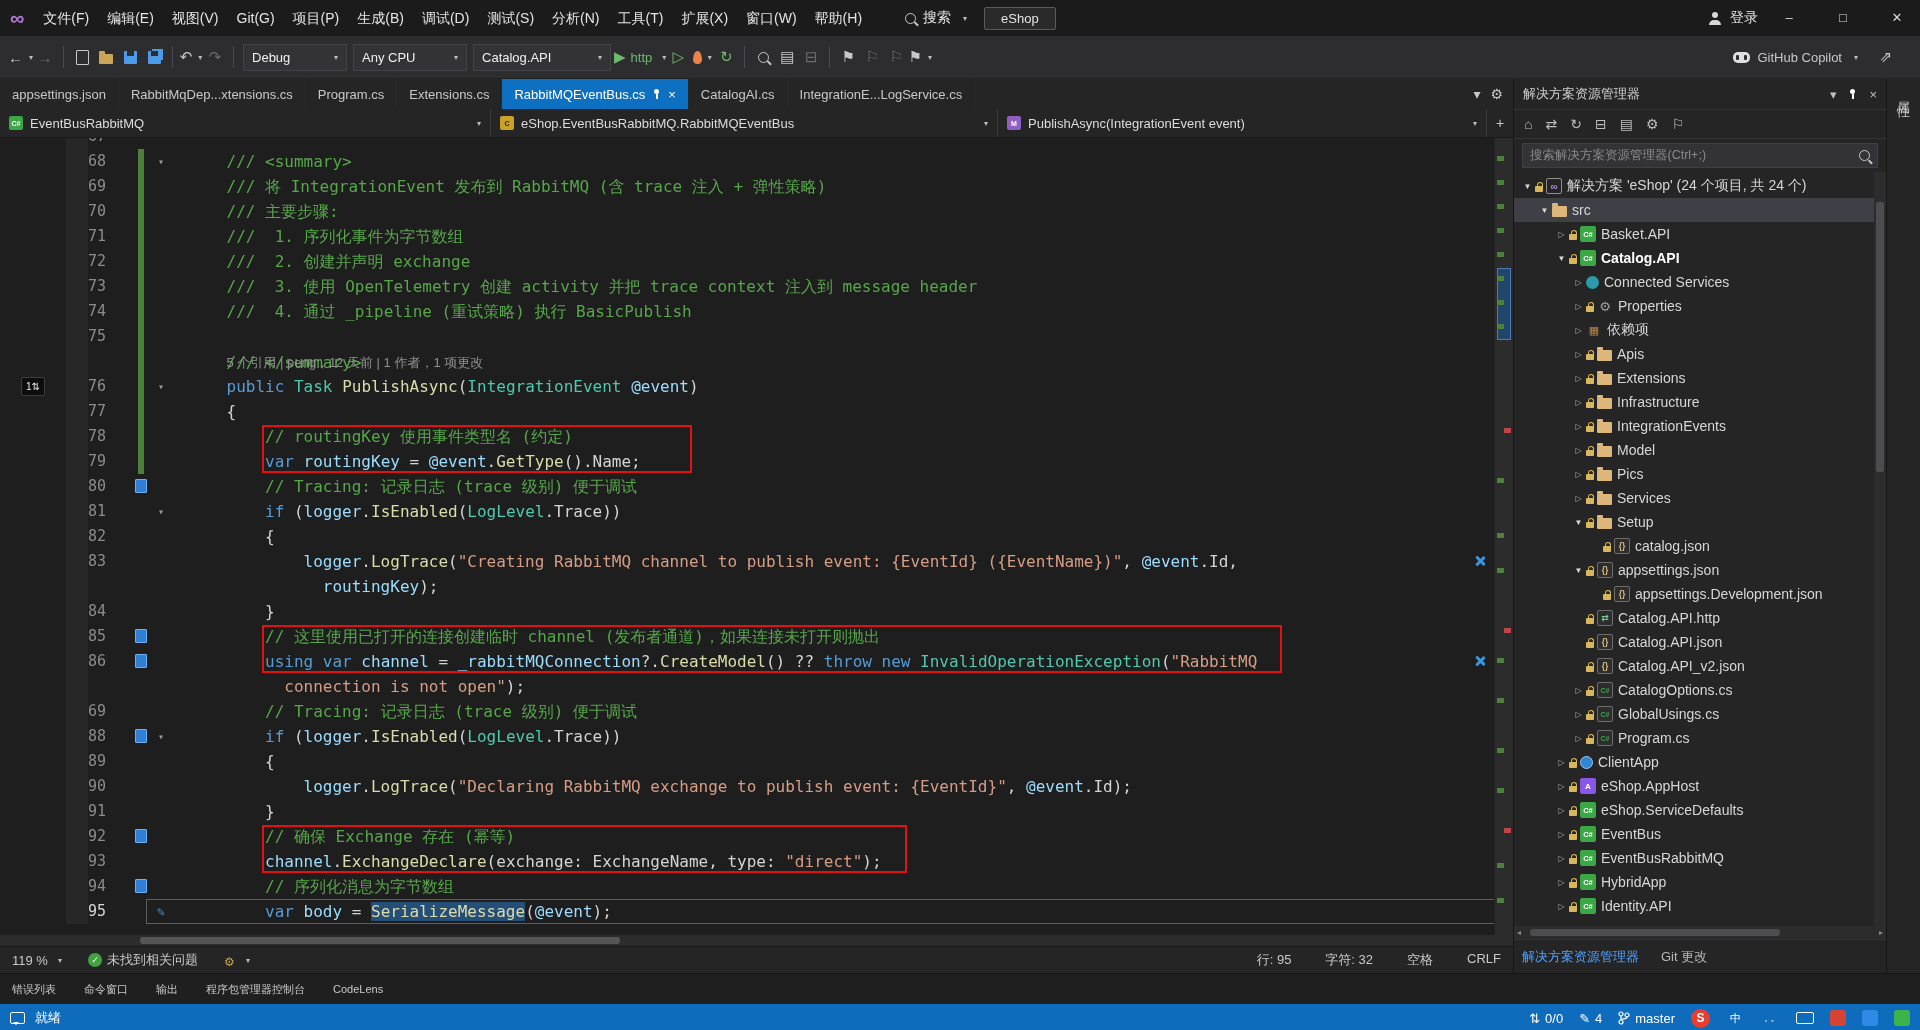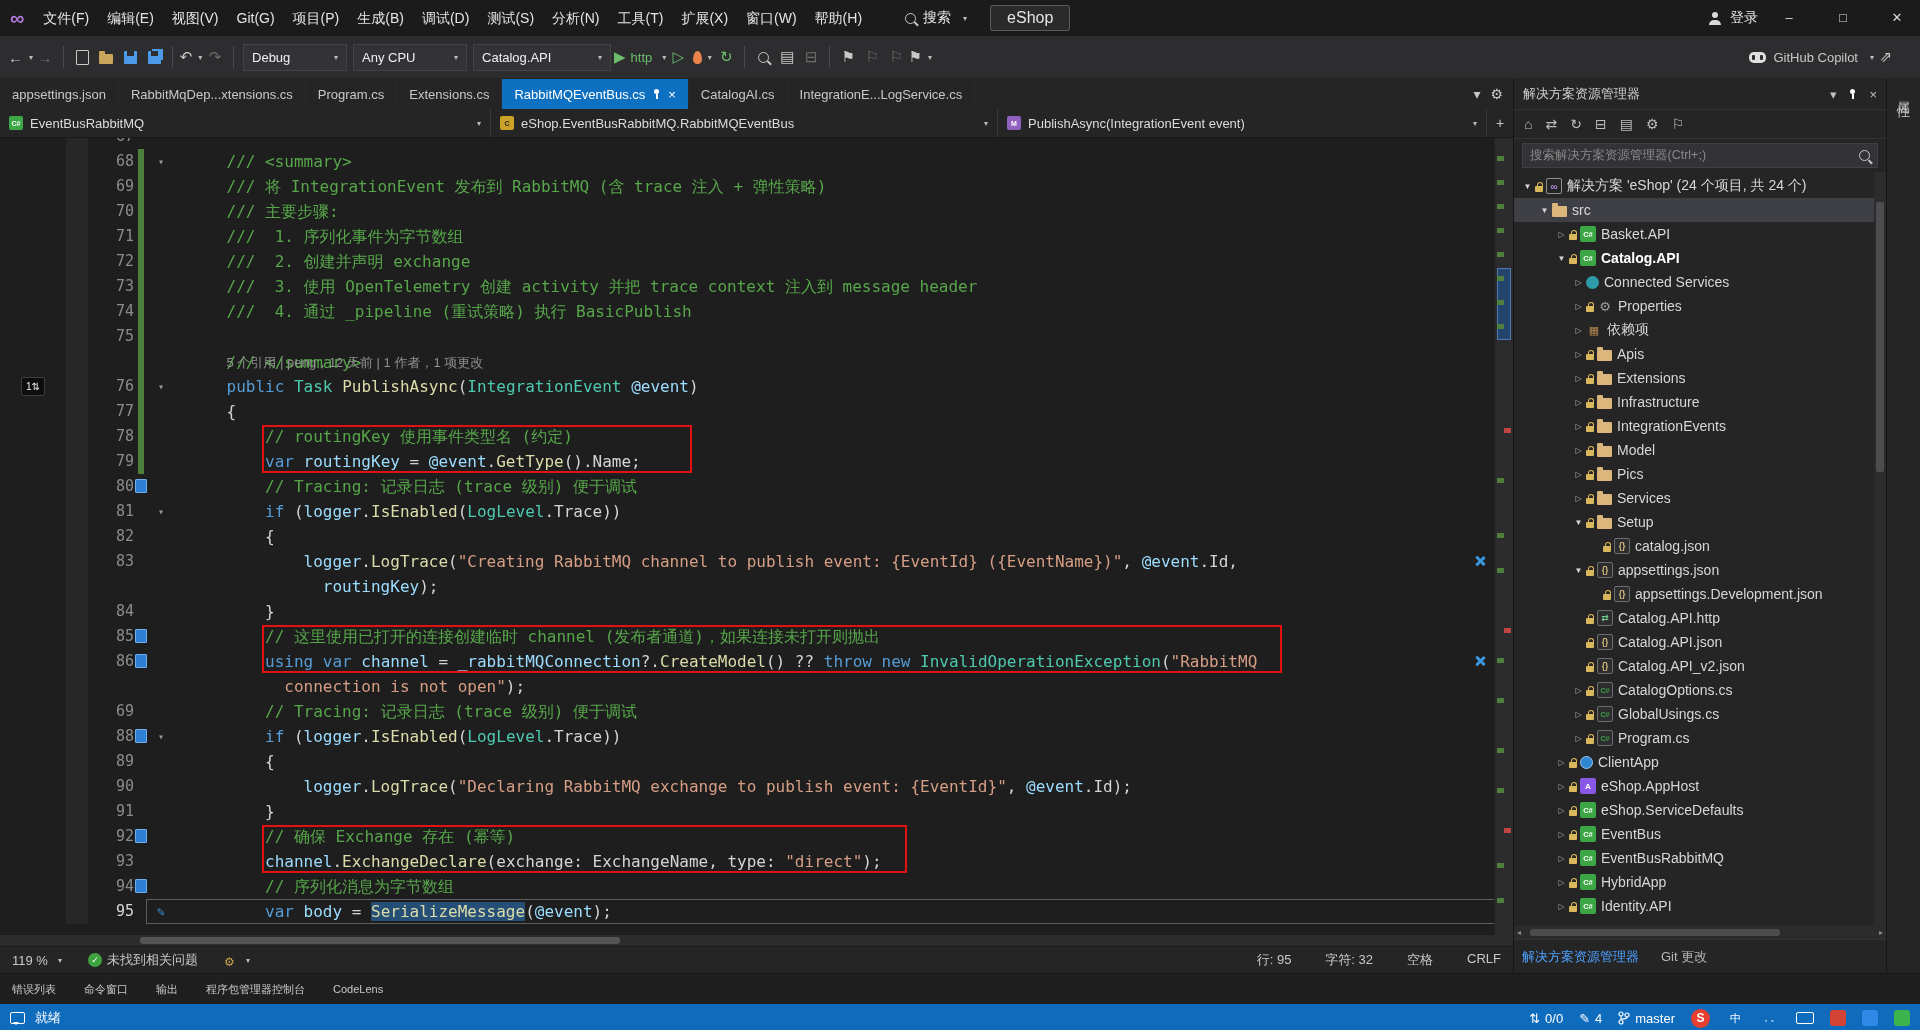--- a/index.html
+++ b/index.html
@@ -7,21 +7,21 @@
        font-family:"Liberation Sans","DejaVu Sans",sans-serif;color:#cccccc;font-size:14px}
   
   .titlebar{height:36px;background:#1b1b1c;display:flex;align-items:center;color:#e4e4e4}
   .vslogo{color:#b279d9;font-size:20px;font-weight:bold;margin:0 10px 0 10px}
   .menus{display:flex;align-items:center}
   .menu-item{padding:0 9px;height:26px;line-height:26px;cursor:default;white-space:nowrap}
   .search-area{display:flex;align-items:center;margin-left:34px;gap:7px}
   .mag{width:9px;height:9px;border:1.5px solid #c8c8c8;border-radius:50%;position:relative;display:inline-block}
   .mag:after{content:"";position:absolute;width:5px;height:1.5px;background:#c8c8c8;transform:rotate(45deg);right:-4px;bottom:-2px}
   .caret{font-size:8px;color:#bcbcbc;margin-left:5px}
-  .eshop-badge{border:1px solid #5a5a5a;background:#2a2a2b;padding:3px 16px;border-radius:2px;font-size:16px;margin-left:16px}
+  .eshop-badge{border:1px solid #5a5a5a;background:#2a2a2b;padding:3px 16px;border-radius:2px;font-size:13px;margin-left:10px}
   .title-right{margin-left:auto;display:flex;align-items:center;gap:8px}
   .person{width:14px;height:13px;position:relative;display:inline-block}
   .person:before{content:"";position:absolute;top:0;left:4px;width:6px;height:6px;border-radius:50%;background:#d8d8d8}
   .person:after{content:"";position:absolute;bottom:0;left:1px;width:12px;height:5px;border-radius:6px 6px 0 0;background:#d8d8d8}
   .win-btn{width:46px;height:36px;text-align:center;line-height:36px;font-size:13px;color:#d8d8d8}
   
   .toolbar{height:42px;background:#2d2d30;display:flex;align-items:center;padding:0 8px;border-bottom:1px solid #222}
   .tb-icon{min-width:24px;height:28px;display:flex;align-items:center;justify-content:center;color:#c8c8c8;font-size:15px;gap:1px}
   .tb-icon.dim{color:#6d6d6d}
   .tb-sep{width:1px;height:22px;background:#4a4a4e;margin:0 6px}
@@ -54,21 +54,21 @@
   .nav-combo{display:flex;align-items:center;padding:0 9px;font-size:13px;color:#dcdcdc;border-right:1px solid #3a3a3c;gap:7px}
   .nav-combo .caret{margin-left:auto}
   .nav-ic{width:14px;height:14px;border-radius:2px;display:inline-flex;align-items:center;justify-content:center;font-size:7px;font-weight:bold;color:#fff;flex:none}
   .nav-split{margin-left:auto;width:26px;display:flex;align-items:center;justify-content:center;color:#c8c8c8;border-left:1px solid #3a3a3c}
   
   .editor-wrap{flex:1;position:relative;overflow:hidden;background:#1e1e1e}
   .code{position:absolute;top:-14px;left:0;right:18px}
   .crow{display:flex;height:25px;line-height:25px;font-family:"DejaVu Sans Mono",monospace;font-size:16px;white-space:pre;color:#d4d4d4}
   .cg{width:66px;flex:none;display:flex;align-items:center;justify-content:center}
   .cs{width:22px;flex:none;background:#272727}
-  .cn{width:46px;flex:none;text-align:right;color:#8c8c8c;font-size:15px}
+  .cn{width:46px;flex:none;text-align:left;color:#8c8c8c;font-size:15px}
   .cn.cur{color:#d7d7d7}
   .cb{width:14px;flex:none;position:relative}
   .bar-g{position:absolute;left:4px;top:0;bottom:0;width:6px;background:#4e7f3c}
   .bar-b{position:absolute;left:1px;top:5px;width:12px;height:14px;background:#2f7fd4;border:1px solid #6fb0ef;box-sizing:border-box;border-radius:1px}
   .cf{width:26px;flex:none;text-align:center;color:#9a9a9a;font-size:10px}
   .ct{flex:1}
   .s-cm{color:#57a64a}.s-kw{color:#569cd6}.s-ty{color:#4ec9b0}.s-mth{color:#dcdcaa}
   .s-var{color:#9cdcfe}.s-str{color:#d69d85}.s-pln{color:#d4d4d4}
   .s-lens{color:#8f8f8f;font-size:13px;font-family:"Liberation Sans",sans-serif}
   .s-hl{color:#dcdcaa;background:#264f78;border-radius:1px}
@@ -251,21 +251,21 @@
   <span class="tb-icon dim">
       <span>⚐</span>
     </span>
   <span class="tb-icon dim">
       <span>⚐</span>
     </span>
   <span class="tb-icon">
       <span>⚑</span>
       <span class="caret">▾</span>
     </span>
-  <div style="margin-left:auto;display:flex;align-items:center;gap:0;padding-right:14px">
+  <div style="margin-left:auto;display:flex;align-items:center;gap:16px;padding-right:14px">
     <span class="tb-icon" style="gap:7px">
       <span class="copilot"></span>
       <span style="font-size:13px">GitHub Copilot</span>
       <span class="caret">▾</span>
     </span>
     <span class="tb-icon">
         <span>⇗</span>
       </span>
   </div>
 </div>

